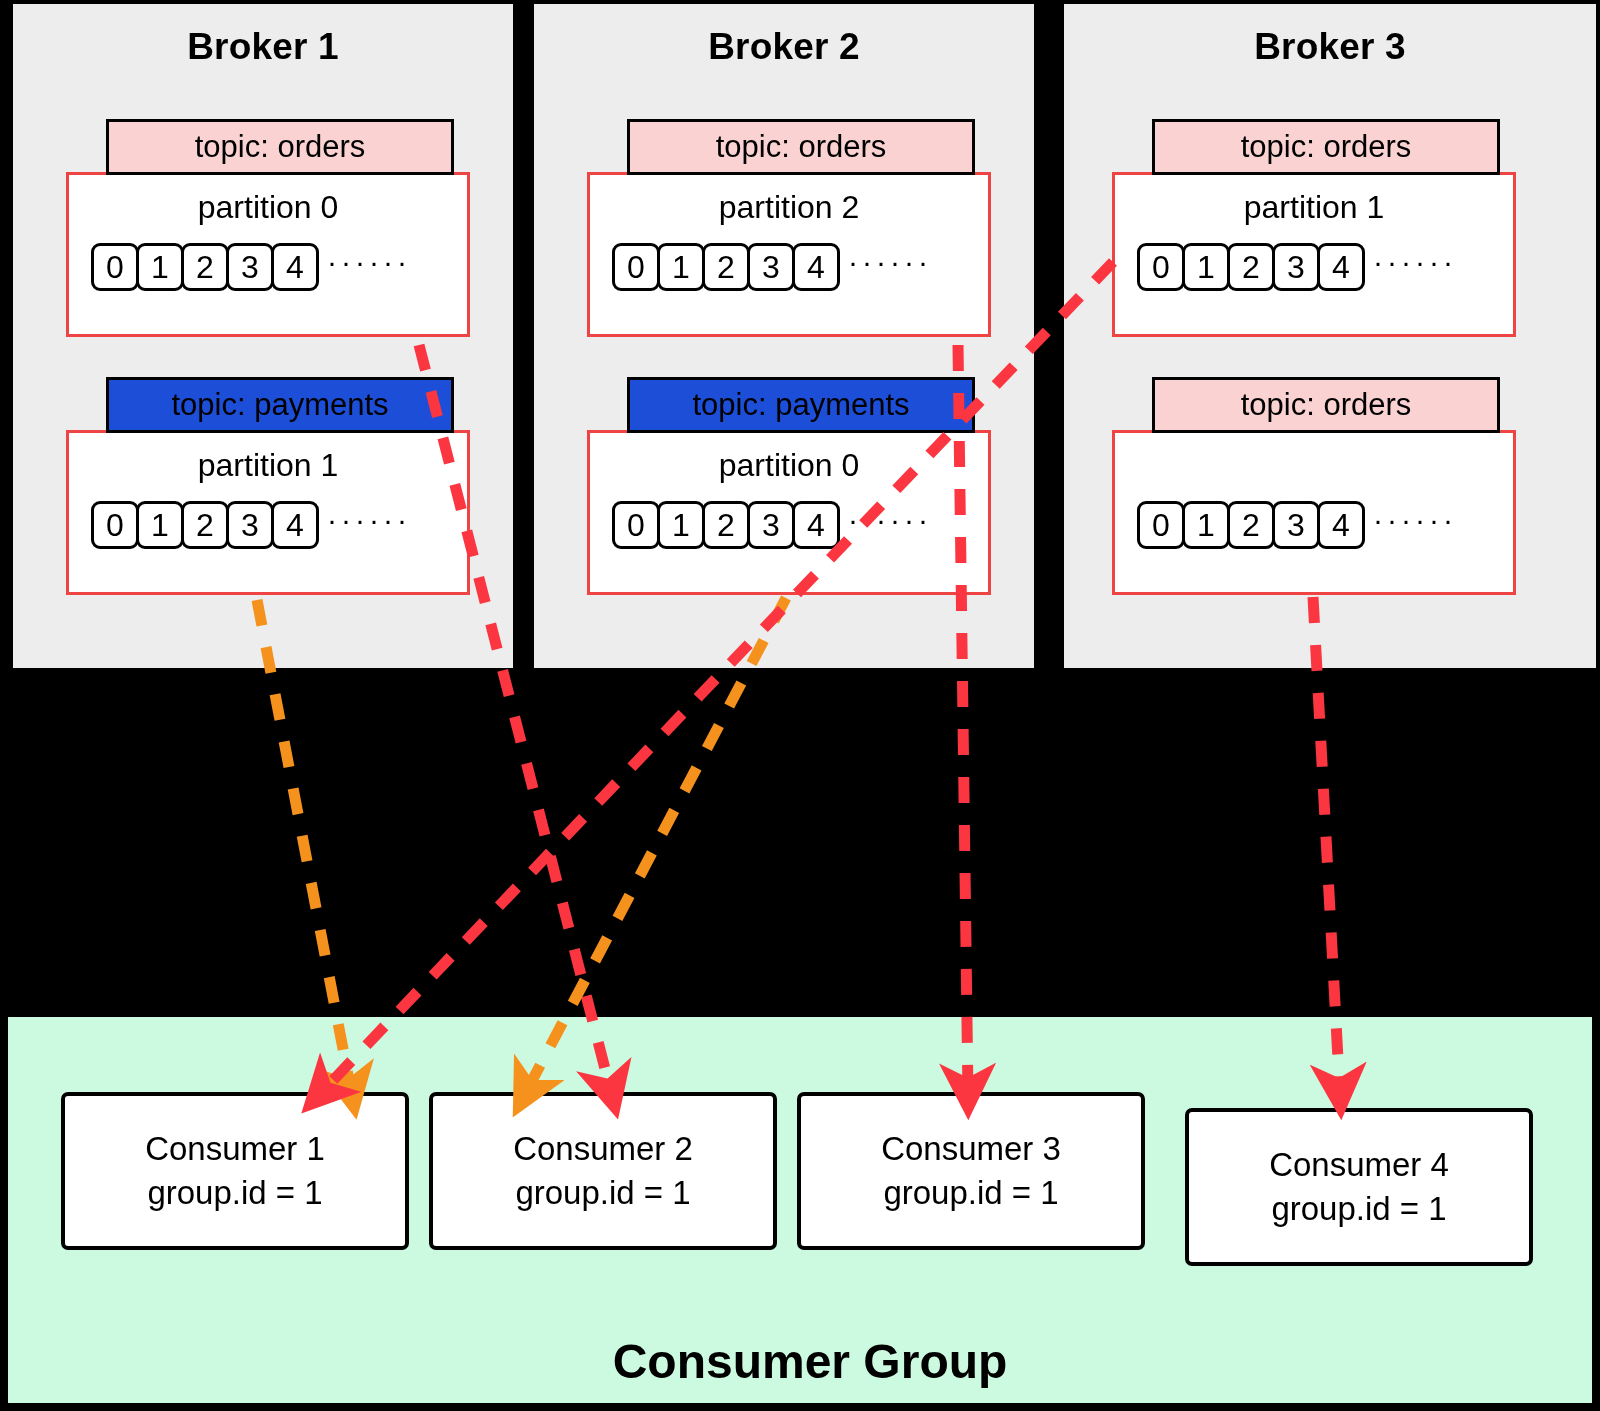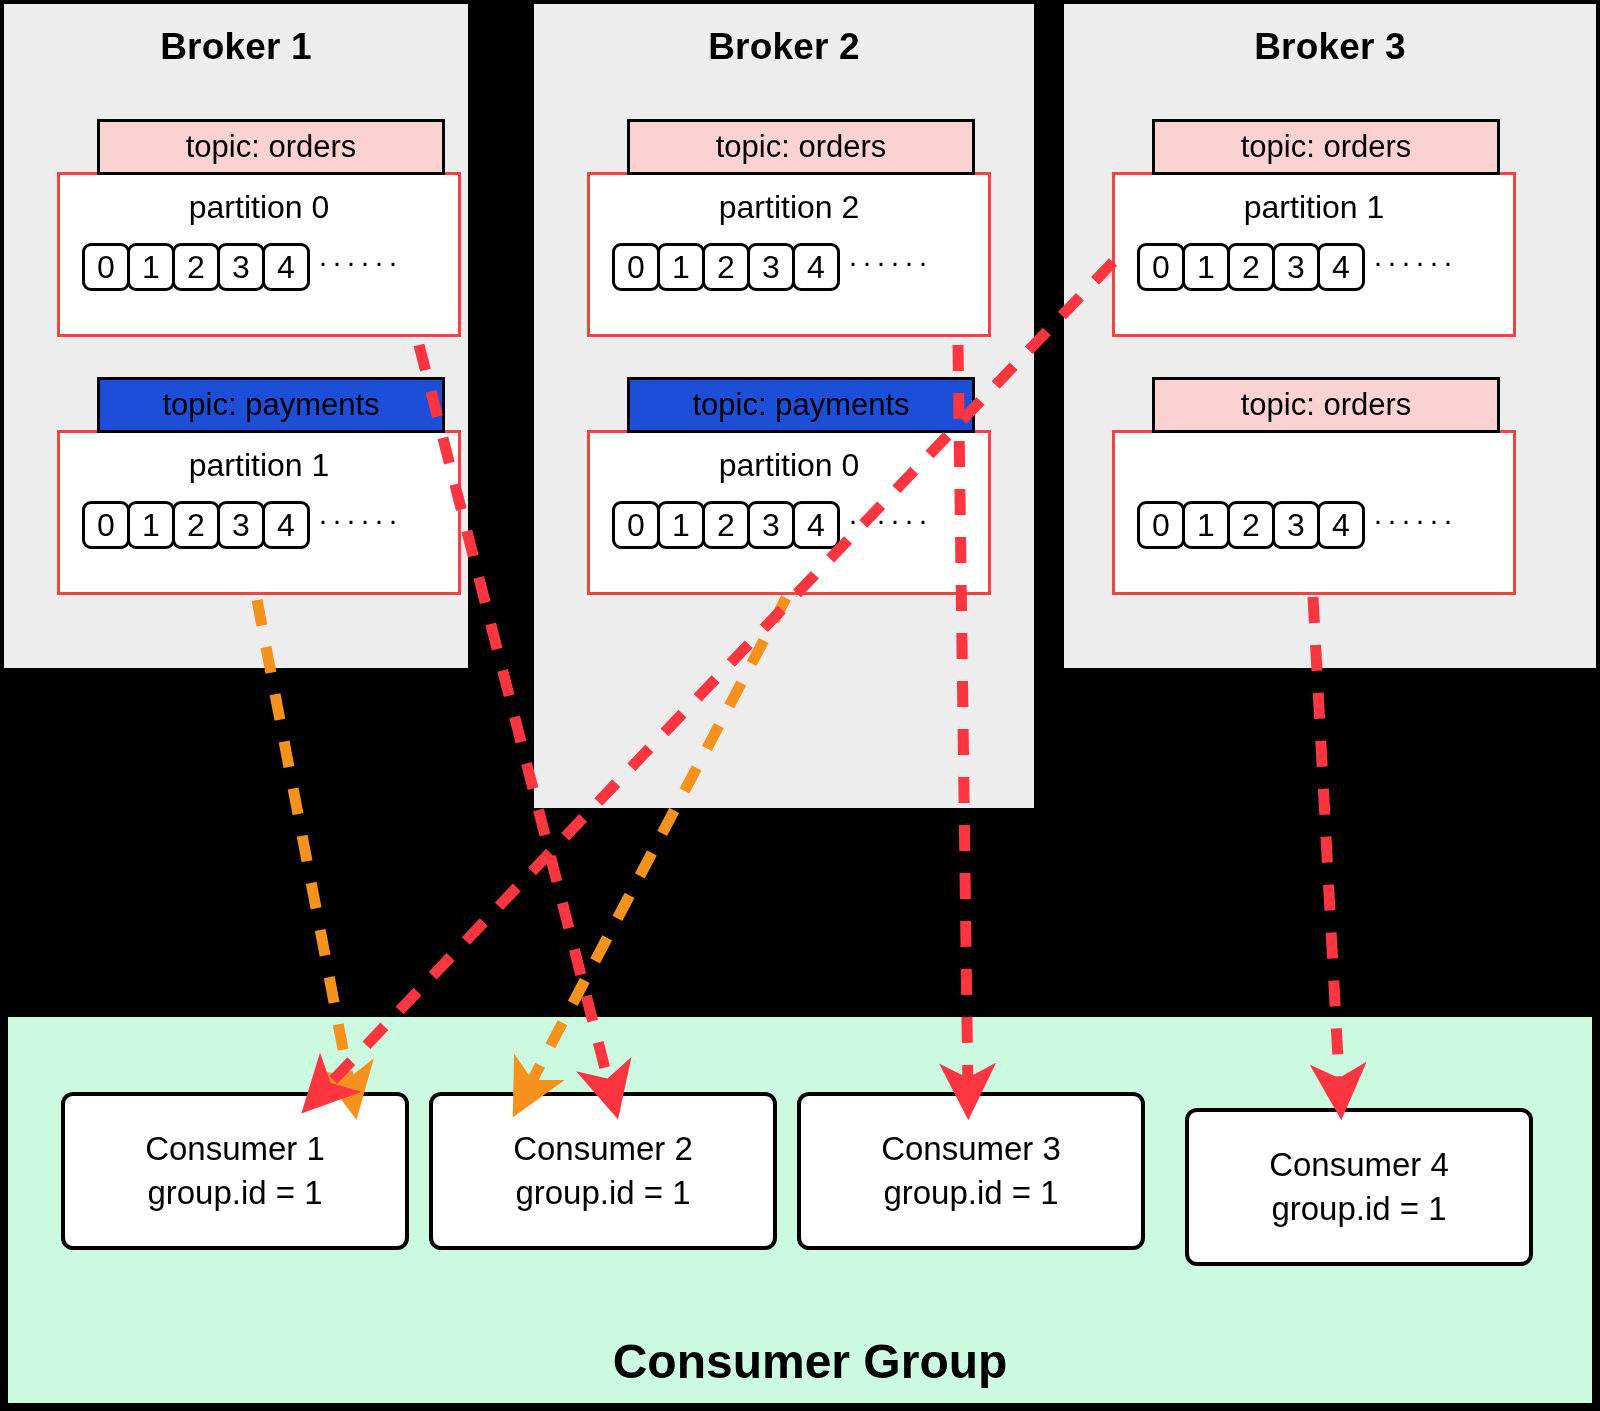--- a/index.html
+++ b/index.html
@@ -118,21 +118,21 @@
     height: 394px;
     background: #ccfae0;
     border: 4px solid #000000;
     box-sizing: border-box;
   }
   .consumer-box {
     position: absolute;
     width: 348px;
     height: 158px;
     border: 4px solid #000000;
-    border-radius: 12px;
+    border-radius: 7px;
     background: #ffffff;
     box-sizing: border-box;
     display: flex;
     flex-direction: column;
     align-items: center;
     justify-content: center;
   }
   .consumer-line {
     font-size: 33px;
     color: #000000;
@@ -157,21 +157,21 @@
     height: 1411px;
     pointer-events: none;
     z-index: 20;
   }
 </style>
 </head>
 <body>
 
 <div id="stage">
 
-  <div class="broker" style="left:4px; top:4px; width:464px; height:664px;">
+  <div class="broker" style="left:13px; top:4px; width:500px; height:664px;">
     <div class="broker-title">Broker 1</div>
 
     <div class="topic-card" style="left:53px; top:115px;">
       <div class="topic-label orders" style="width:348px;">topic: orders</div>
       <div class="partition-body" style="width:404px; height:165px;">
         <div class="partition-name">partition 0</div>
         <div class="offsets">
           <div class="offset-cell">0</div>
           <div class="offset-cell">1</div>
           <div class="offset-cell">2</div>
@@ -191,21 +191,21 @@
           <div class="offset-cell">1</div>
           <div class="offset-cell">2</div>
           <div class="offset-cell">3</div>
           <div class="offset-cell">4</div>
           <div class="offset-ellipsis">······</div>
         </div>
       </div>
     </div>
   </div>
 
-  <div class="broker" style="left:534px; top:4px; width:500px; height:804px;">
+  <div class="broker" style="left:534px; top:4px; width:500px; height:664px;">
     <div class="broker-title">Broker 2</div>
 
     <div class="topic-card" style="left:53px; top:115px;">
       <div class="topic-label orders" style="width:348px;">topic: orders</div>
       <div class="partition-body" style="width:404px; height:165px;padding-left:12px;">
         <div class="partition-name">partition 2</div>
         <div class="offsets">
           <div class="offset-cell">0</div>
           <div class="offset-cell">1</div>
           <div class="offset-cell">2</div>

